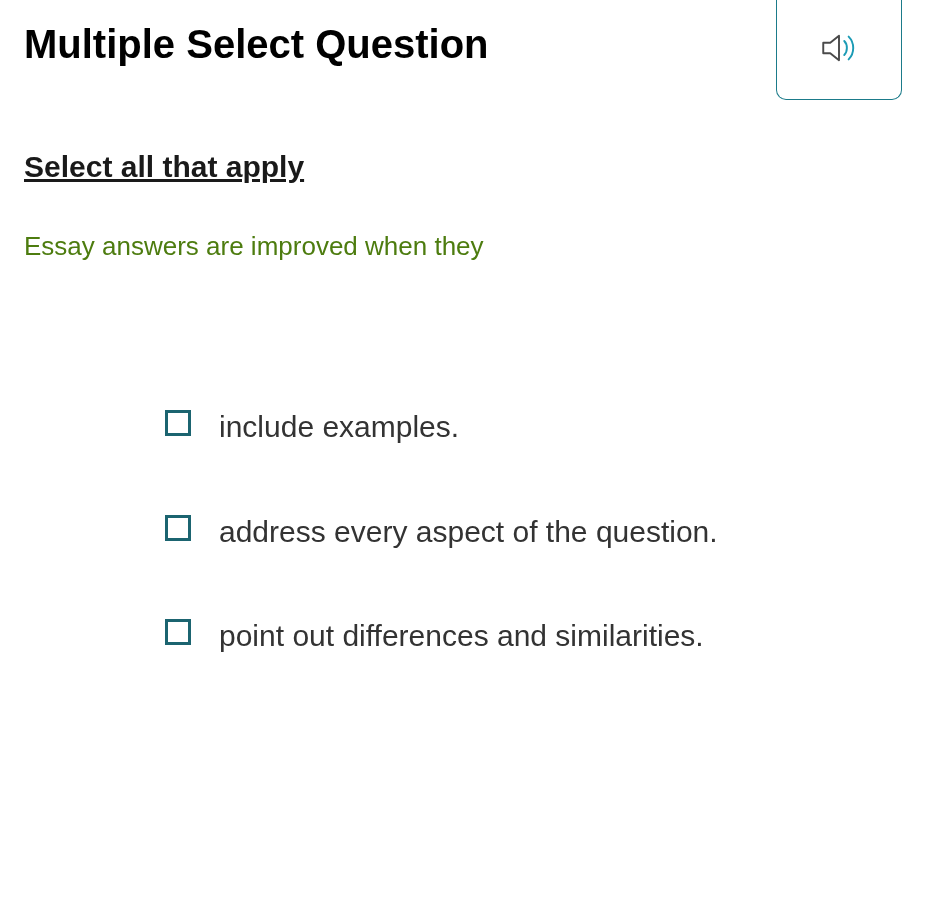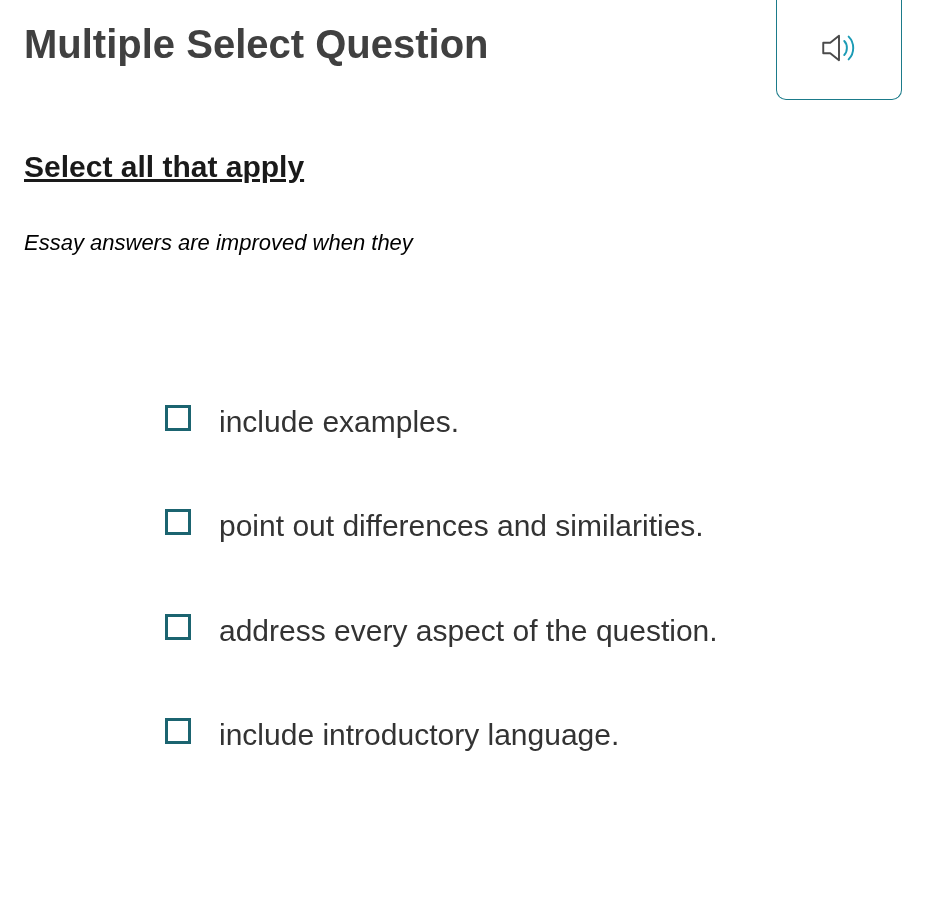--- a/index.html
+++ b/index.html
@@ -17,21 +17,21 @@
     }
     .header-row {
       display: flex;
       justify-content: space-between;
       align-items: flex-start;
       margin-bottom: 50px;
     }
     .title {
       font-size: 40px;
       font-weight: 700;
-      color: #404040;
+      color: #000000;
       line-height: 1.2;
     }
     .audio-button {
       width: 126px;
       height: 100px;
       border: 1.5px solid #1b7b8a;
       border-top: none;
       border-radius: 0 0 10px 10px;
       background: #ffffff;
       display: flex;
@@ -46,26 +46,25 @@
       height: 42px;
     }
     .instruction {
       font-size: 30px;
       font-weight: 700;
       color: #1a1a1a;
       margin-bottom: 44px;
       text-decoration: underline;
     }
     .prompt {
-      font-size: 22px;
+      font-size: 26px;
       font-weight: 400;
-      color: #000000;
+      color: #4d7c0f;
       margin-bottom: 140px;
       line-height: 1.4;
-      font-style: italic;
     }
     .options-container {
       padding-left: 110px;
       padding-right: 30px;
     }
     .option-row {
       display: flex;
       align-items: flex-start;
       margin-bottom: 58px;
       cursor: pointer;
@@ -108,23 +107,19 @@
 
 <div class="prompt">Essay answers are improved when they</div>
 
 <div class="options-container">
   <div class="option-row">
     <div class="checkbox"></div>
     <div class="option-label">include examples.</div>
   </div>
   <div class="option-row">
     <div class="checkbox"></div>
-    <div class="option-label">point out differences and similarities.</div>
-  </div>
-  <div class="option-row">
-    <div class="checkbox"></div>
     <div class="option-label">address every aspect of the ques­tion.</div>
   </div>
   <div class="option-row">
     <div class="checkbox"></div>
-    <div class="option-label">include introductory language.</div>
+    <div class="option-label">point out differences and similarities.</div>
   </div>
 </div>
 
 </body></html>

